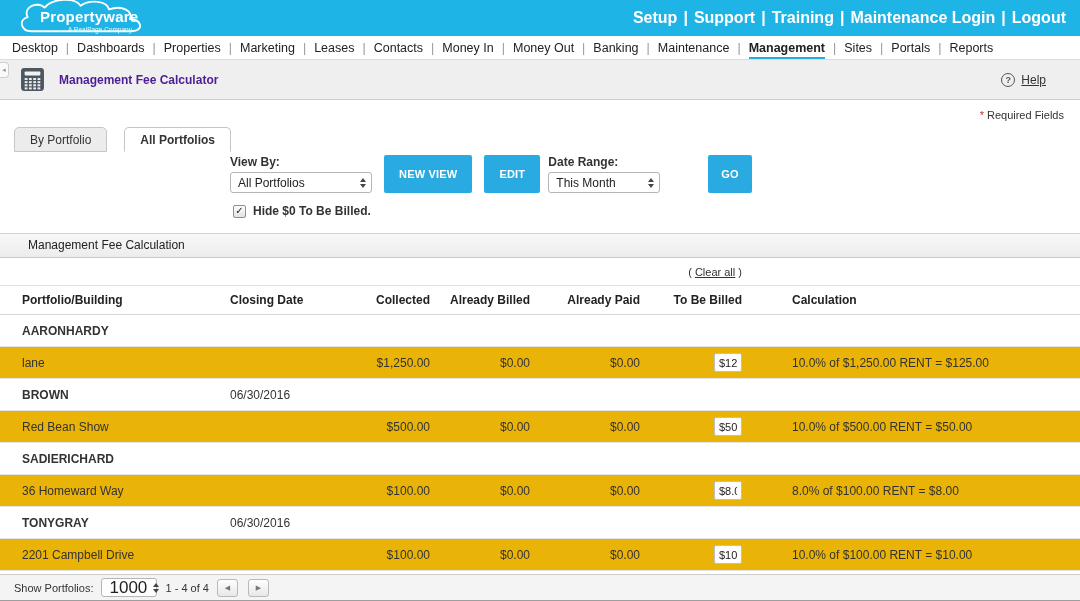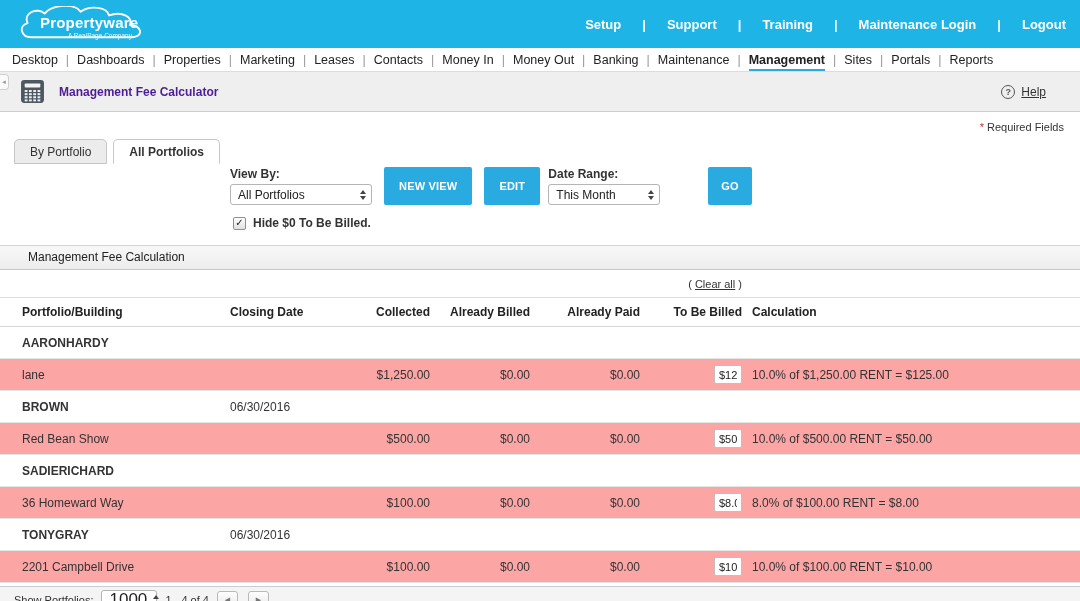--- a/index.html
+++ b/index.html
@@ -8,34 +8,34 @@
   }
   *{box-sizing:border-box;}
   html,body{margin:0;padding:0;}
   body{
     width:1080px;height:601px;overflow:hidden;position:relative;
     font-family:"Liberation Sans","DejaVu Sans",sans-serif;
     color:#333;background:#fff;font-size:12px;
   }
   
   .topbar{
-    height:48px;background:var(--topbar);
+    height:36px;background:var(--topbar);
     display:flex;justify-content:space-between;align-items:center;
     padding:0 14px 0 12px;position:relative;
   }
   .logo{position:relative;width:170px;height:36px;cursor:pointer;}
   .logo svg{position:absolute;left:0;top:0;}
   .logo .brand{
     position:absolute;left:28px;top:8px;color:#fff;font-weight:bold;
     font-size:15px;letter-spacing:.2px;white-space:nowrap;
   }
   .logo .tagline{
     position:absolute;left:56px;top:26px;color:#eaf9ff;font-size:6.5px;white-space:nowrap;
   }
-  .topbar-links{display:flex;align-items:center;font-size:13px;font-weight:bold;color:#fff;gap:15px;}
+  .topbar-links{display:flex;align-items:center;font-size:16px;font-weight:bold;color:#fff;}
   .topbar-links a{color:#fff;text-decoration:none;cursor:pointer;}
   .topbar-links .sep{margin:0 6px;font-weight:bold;}
   
   .mainnav{
     height:23px;background:#fff;display:flex;align-items:center;
     padding-left:12px;font-size:12.5px;color:#222;
   }
   .mainnav a{color:#222;text-decoration:none;cursor:pointer;}
   .mainnav .sep{color:#999;margin:0 8px;}
   .mainnav a.active span{
@@ -59,21 +59,21 @@
   }
   .help-circle{
     width:14px;height:14px;border:1.4px solid #555;border-radius:50%;
     display:inline-flex;align-items:center;justify-content:center;
     font-size:9px;font-weight:bold;color:#555;
   }
   .help-label{text-decoration:underline;font-size:12px;}
   
   .required-note{text-align:right;padding-right:16px;margin-top:9px;font-size:11px;color:#333;}
   .required-note .star{color:#b03a2e;margin-right:3px;}
-  .tabs{display:flex;gap:6px;padding-left:14px;margin-top:6px;height:25px;}
+  .tabs{display:flex;gap:17px;padding-left:14px;margin-top:6px;height:25px;}
   .tab{
     font-size:12px;padding:5px 15px 6px;border:1px solid #c6c6c6;
     border-radius:5px 5px 0 0;background:#ececec;color:#333;cursor:pointer;white-space:nowrap;
   }
   .tab.active{background:#fff;font-weight:bold;border-bottom-color:#fff;}
   .controls{display:flex;margin:3px 0 0 230px;}
   .ctrl-stack label{display:block;font-weight:bold;font-size:12px;margin-bottom:3px;}
   .select{
     border:1px solid #b5b5b5;border-radius:3px;background:#fff;height:21px;
     display:flex;align-items:center;justify-content:space-between;
@@ -106,31 +106,31 @@
     padding:4px 0 5px 28px;font-weight:normal;font-size:12px;color:#222;
   }
   
   .cells{display:flex;align-items:center;}
   .c1{width:230px;padding-left:22px;}
   .c2{width:135px;}
   .c3{width:65px;text-align:right;justify-content:flex-end;}
   .c4{width:100px;text-align:right;justify-content:flex-end;}
   .c5{width:110px;text-align:right;justify-content:flex-end;}
   .c6{width:102px;text-align:right;display:flex;justify-content:flex-end;align-items:center;}
-  .c7{flex:1;padding-left:10px;}
+  .c7{flex:1;padding-left:18px;margin-left:32px;}
   .clear-row{height:27px;display:flex;align-items:center;font-size:11px;}
   .clear-row a{color:#333;text-decoration:underline;cursor:pointer;}
   .thead{
     border-top:1px solid #e0e0e0;border-bottom:1px solid #d6d6d6;
     height:30px;font-weight:bold;font-size:12px;color:#222;
   }
   .row{height:32px;border-bottom:1px solid #e5e5e5;font-size:12px;}
   .row.group{background:#fff;}
   .row.group .c1{font-weight:bold;}
-  .row.building{background:#fca5a5;}
+  .row.building{background:#eab308;}
   .amount-input{
     width:28px;height:19px;font-size:11px;text-align:right;padding:2px 4px;
     border:1px solid #c0c0c0;border-radius:2px;background:#fff;color:#222;
     font-family:inherit;
   }
   
   .footer{
     margin-top:3px;height:27px;background:#f4f4f4;
     border-top:1px solid #ccc;border-bottom:1px solid #9e9e9e;
     display:flex;align-items:center;padding-left:14px;gap:8px;

